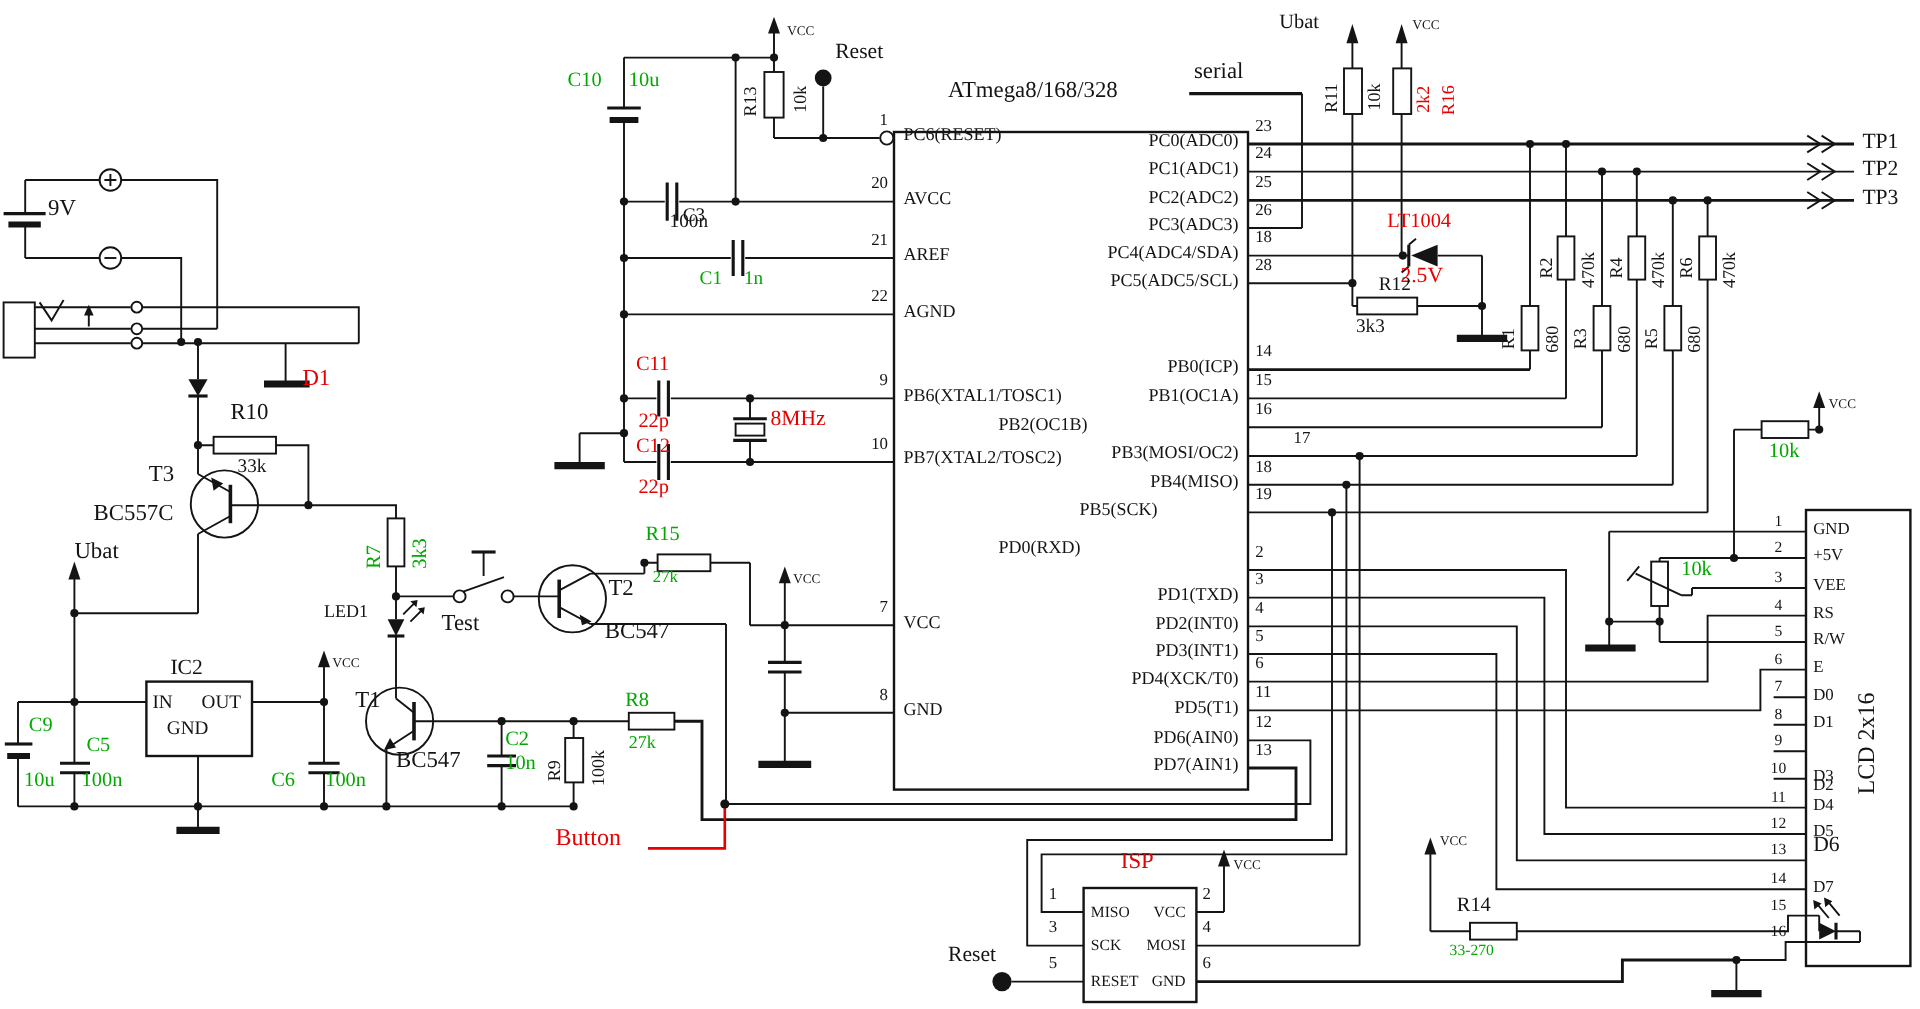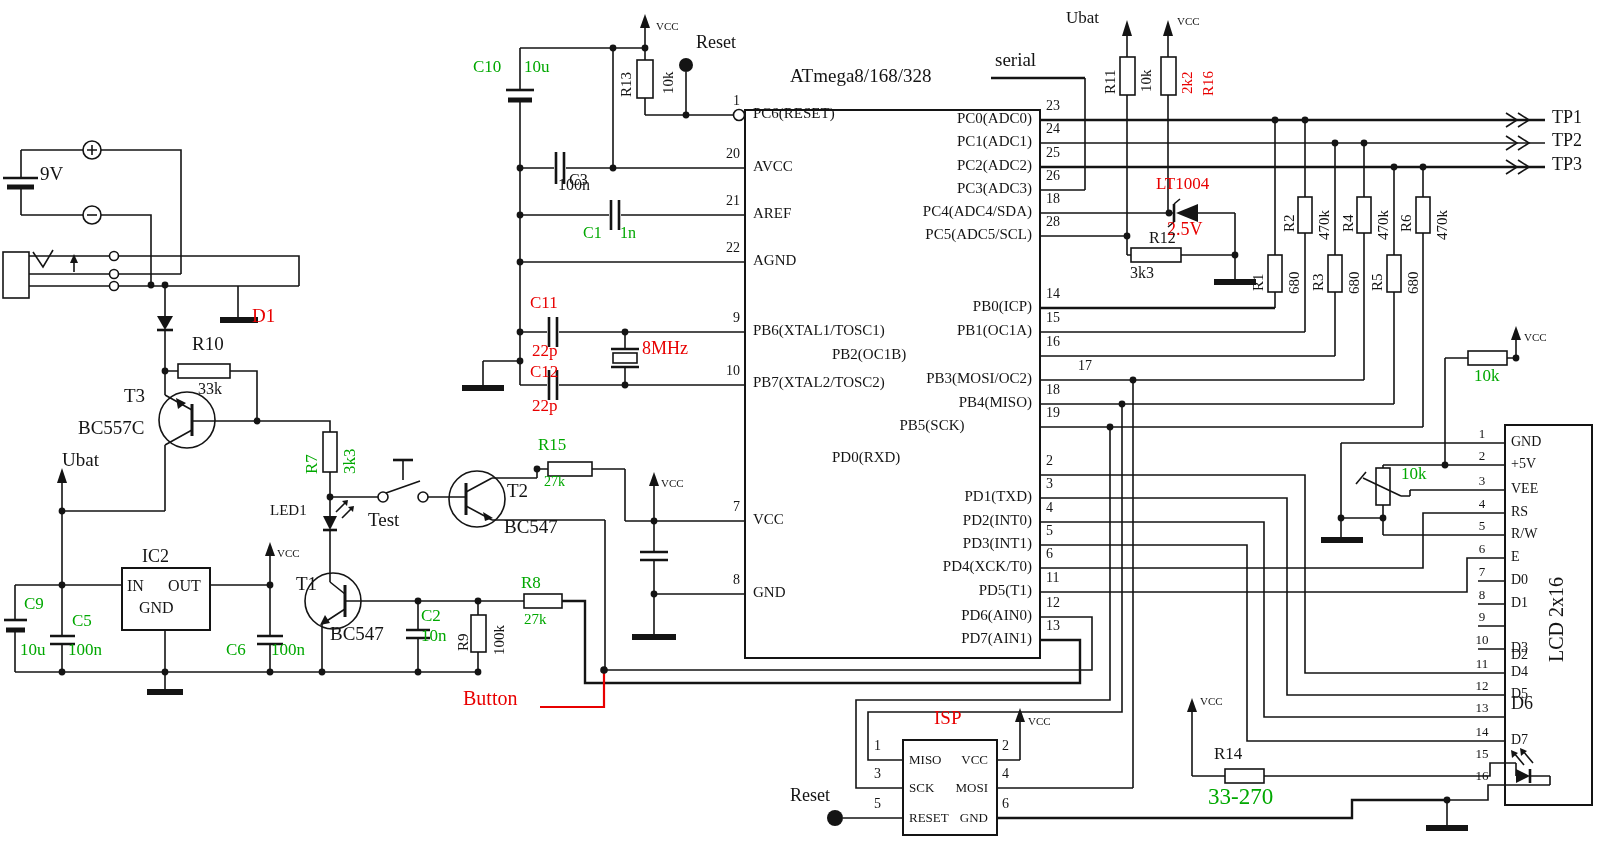--- a/index.html
+++ b/index.html
@@ -440,21 +440,21 @@
       <div class="lbl k rot" style="left: 1376px; top: 240px; font-size: 15px;">470k</div>
       <div class="lbl k rot" style="left: 1370px; top: 291px; font-size: 15px;">R5</div>
       <div class="lbl k rot" style="left: 1406px; top: 294px; font-size: 15px;">680</div>
       <div class="lbl k rot" style="left: 1399px; top: 232px; font-size: 15px;">R6</div>
       <div class="lbl k rot" style="left: 1435px; top: 240px; font-size: 15px;">470k</div>
       <div class="lbl k" style="left: 1552px; top: 108px; font-size: 18px;">TP1</div>
       <div class="lbl k" style="left: 1552px; top: 131px; font-size: 18px;">TP2</div>
       <div class="lbl k" style="left: 1552px; top: 155px; font-size: 18px;">TP3</div>
       <div class="lbl k" style="left: 790px; top: 786px; font-size: 18px;">Reset</div>
       <div class="lbl k" style="left: 1214px; top: 745px; font-size: 17px;">R14</div>
-      <div class="lbl g" style="left: 1208px; top: 785px; font-size: 23px;">33-270</div>
+      <div class="lbl g" style="left: 1208px; top: 785px; font-size: 13px;">33-270</div>
       <div class="lbl g" style="left: 1474px; top: 367px; font-size: 17px;">10k</div>
       <div class="lbl g" style="left: 1401px; top: 465px; font-size: 17px;">10k</div>
     </div>
 <div id="pins-layer">
       <div class="num" style="left: 698px; top: 94px; width: 42px; text-align: right;">1</div>
       <div class="pin" style="left: 753px; top: 106px;">PC6(RESET)</div>
       <div class="num" style="left: 698px; top: 147px; width: 42px; text-align: right;">20</div>
       <div class="pin" style="left: 753px; top: 159px;">AVCC</div>
       <div class="num" style="left: 698px; top: 194px; width: 42px; text-align: right;">21</div>
       <div class="pin" style="left: 753px; top: 206px;">AREF</div>

